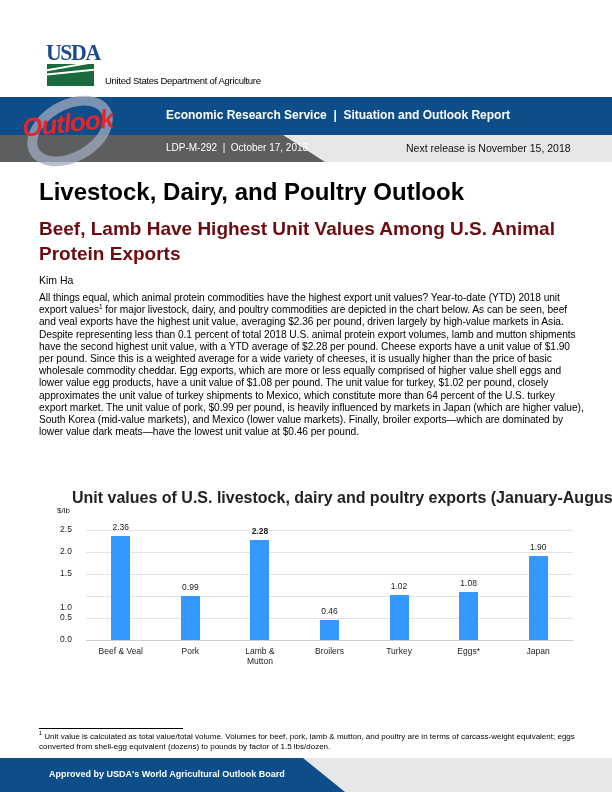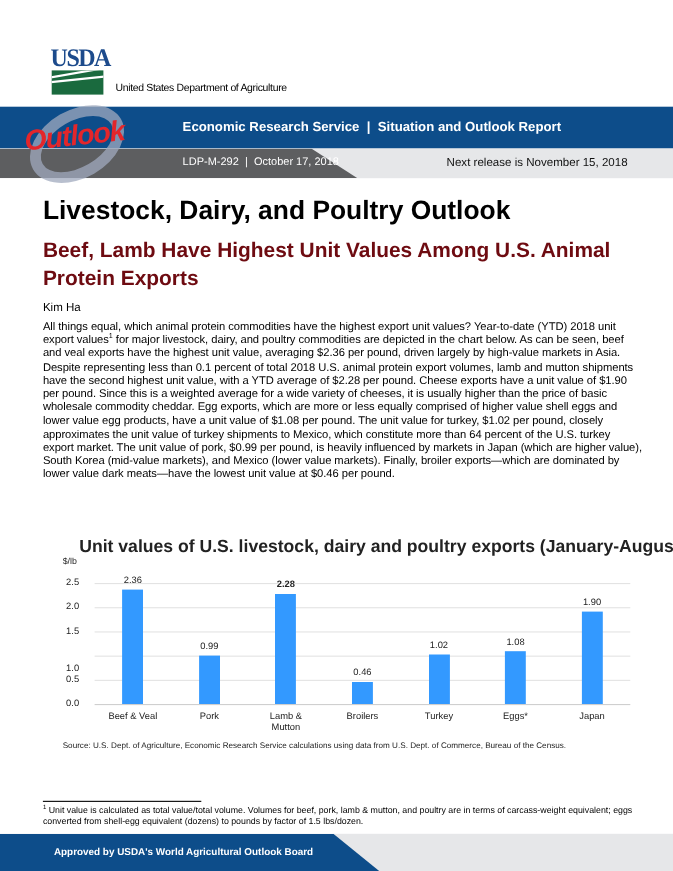--- a/index.html
+++ b/index.html
@@ -113,21 +113,20 @@
     <div class="cat-label" style="left: 313.071px; top: 130px;">Turkey</div>
     <div class="bar" style="left: 403.143px; top: 76.48px; height: 47.52px; background: rgb(51, 153, 255);"></div>
     <div class="bar-label" style="left: 392.643px; top: 62.48px;">1.08</div>
     <div class="cat-label" style="left: 382.643px; top: 130px;">Eggs*</div>
     <div class="bar" style="left: 472.714px; top: 40.4px; height: 83.6px; background: rgb(51, 153, 255);"></div>
     <div class="bar-label" style="left: 462.214px; top: 26.4px;">1.90</div>
     <div class="cat-label" style="left: 452.214px; top: 130px;">Japan</div>
   </div>
 
 <div class="note">
-  <div>Source: U.S. Dept. of Agriculture, Economic Research Service calculations using data from U.S. Dept. of Commerce, Bureau of the Census.</div>
 </div>
 
 <div class="fn-rule"></div>
 <div class="footnote"><sup>1</sup><span> Unit value is calculated as total value/total volume. Volumes for beef, pork, lamb &amp; mutton, and poultry are in terms of carcass-weight equivalent; eggs converted from shell-egg equivalent (dozens) to pounds by factor of 1.5 lbs/dozen.</span></div>
 
 <div class="footer-grey"></div>
 <div class="footer-blue"></div>
 <div class="footer-text">Approved by USDA's World Agricultural Outlook Board</div>
 
 </body></html>

